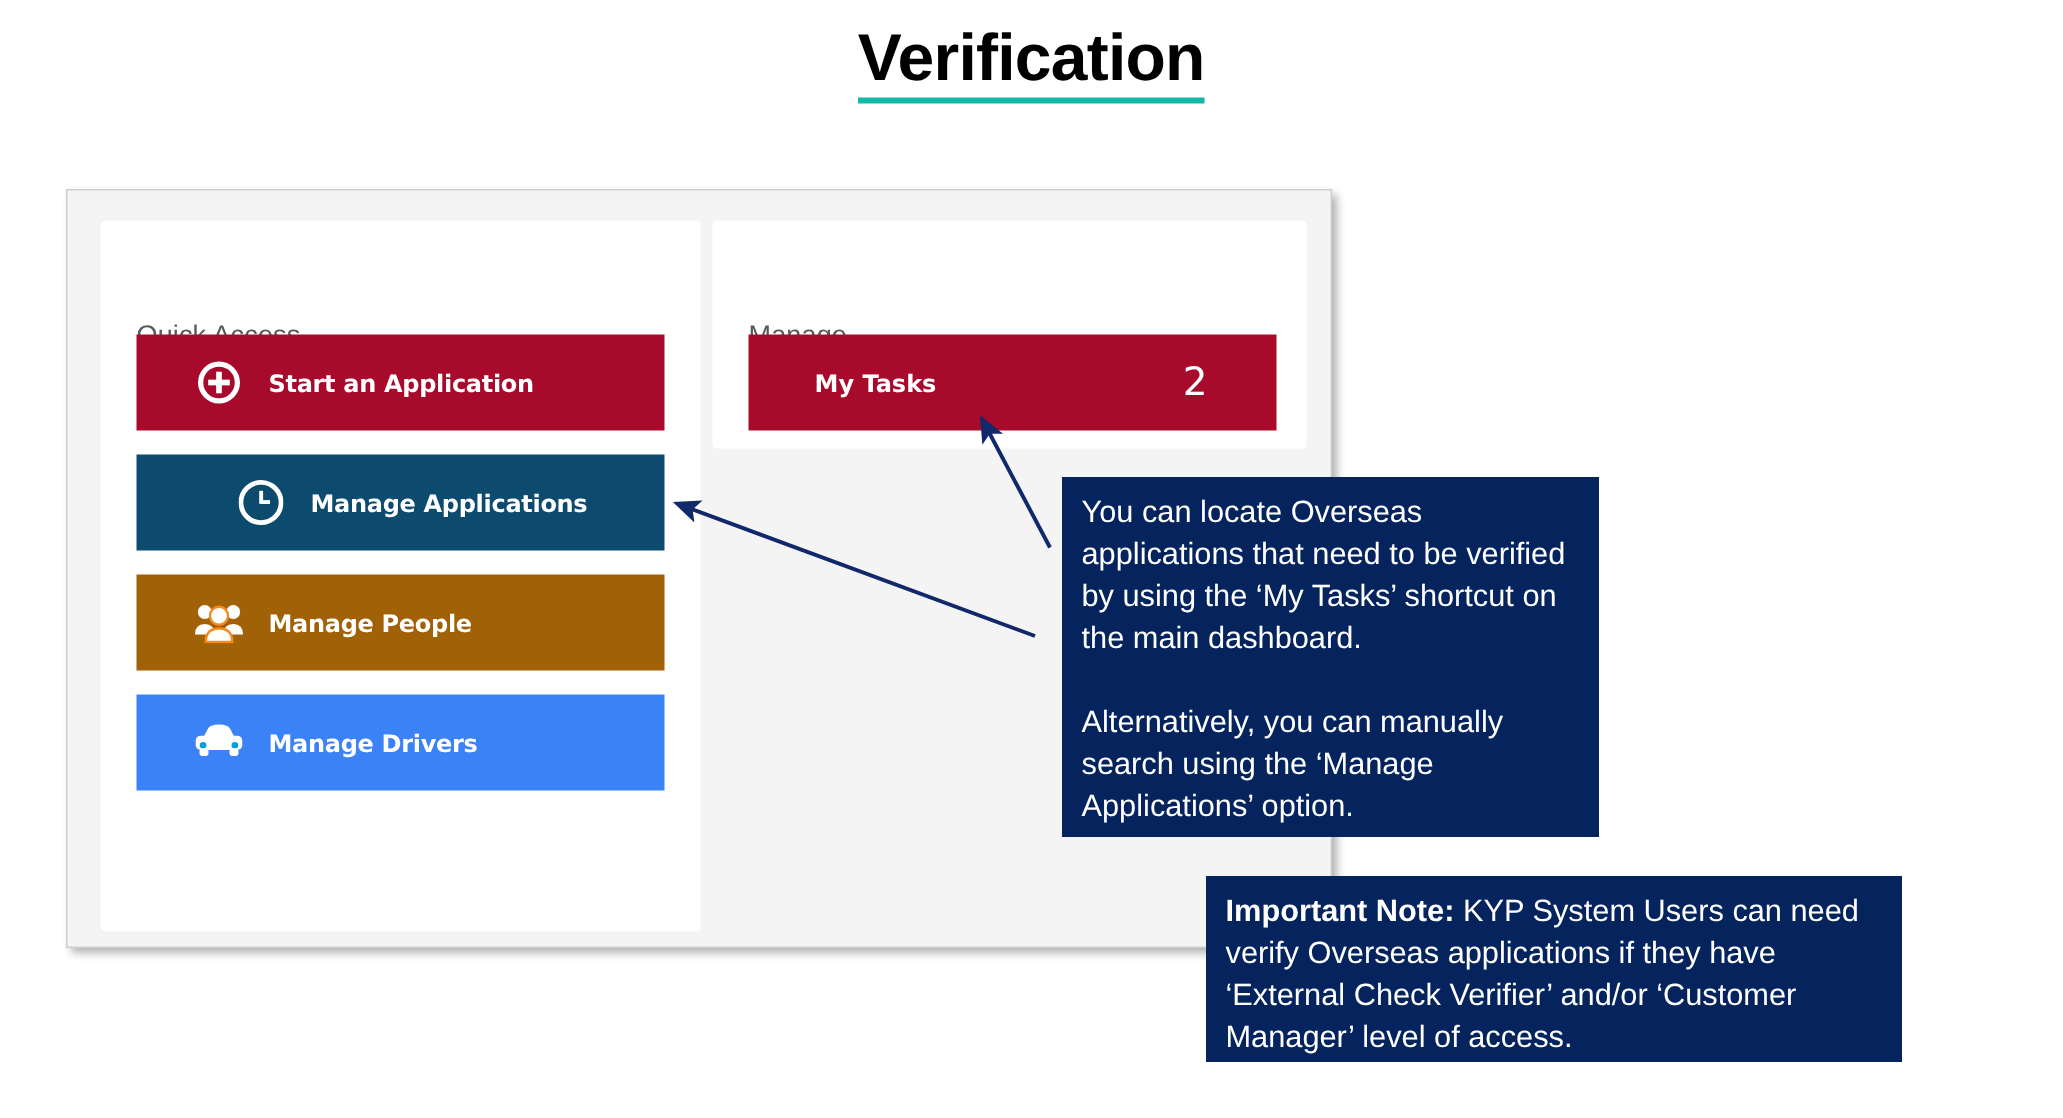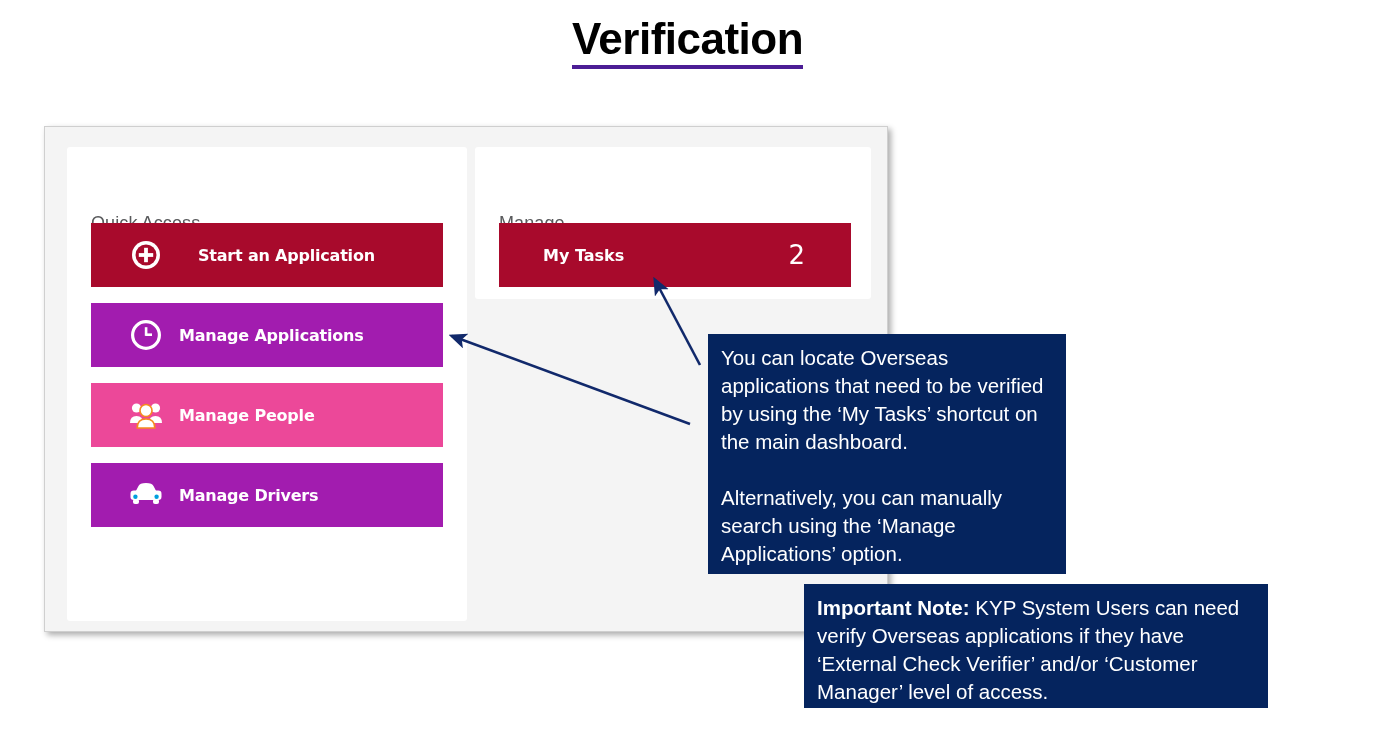--- a/index.html
+++ b/index.html
@@ -21,21 +21,21 @@
     top: 14px;
     left: 0;
     width: 1375px;
     text-align: center;
     font-size: 44px;
     font-weight: bold;
     color: #000000;
     letter-spacing: -0.5px;
   }
   #page-title .underlined {
-    border-bottom: 4px solid #4c1d95;
+    border-bottom: 4px solid #14b8a6;
     padding-bottom: 2px;
   }
 
   
   #dashboard-frame {
     position: absolute;
     left: 44px;
     top: 126px;
     width: 844px;
     height: 506px;
@@ -141,21 +141,20 @@
     font-size: 20.5px;
     line-height: 28px;
     box-sizing: border-box;
     padding: 10px 14px 10px 13px;
   }
   #callout-main {
     left: 708px;
     top: 318px;
     width: 358px;
     height: 240px;
-    margin-top: 16px;
   }
   #callout-note {
     left: 804px;
     top: 584px;
     width: 464px;
     height: 124px;
   }
   .callout p { margin: 0; }
   .callout .spacer { height: 28px; }
   .callout b { font-weight: bold; }
@@ -175,58 +174,58 @@
   <span class="underlined">Verification</span>
 </div>
 
 <div id="dashboard-frame">
 
   <div class="card" id="quick-access-card">
     <div class="card-title">Quick Access</div>
 
     <div class="tile-list">
 
-      <div class="tile" id="tile-start-application" style="background:#a80a2c;gap:19px;">
+      <div class="tile" id="tile-start-application" style="background:#a80a2c;">
         <span class="tile-icon">
           <svg width="30" height="30" viewBox="0 0 30 30" aria-hidden="true">
             <circle cx="15" cy="15" r="14" fill="#ffffff"></circle>
             <circle cx="15" cy="15" r="10.5" fill="#a80a2c"></circle>
             <rect x="13.1" y="7.8" width="3.8" height="14.4" fill="#ffffff"></rect>
             <rect x="7.8" y="13.1" width="14.4" height="3.8" fill="#ffffff"></rect>
           </svg>
         </span>
         <span class="tile-label">Start an Application</span>
       </div>
 
-      <div class="tile" id="tile-manage-applications" style="background:#a21caf;">
+      <div class="tile" id="tile-manage-applications" style="background:#0c4a6e;padding-left:28px;">
         <span class="tile-icon">
           <svg width="30" height="30" viewBox="0 0 30 30" aria-hidden="true">
             <circle cx="15" cy="15" r="13.4" fill="none" stroke="#ffffff" stroke-width="3.2"></circle>
             <rect x="13.8" y="7.2" width="2.6" height="8.6" fill="#ffffff"></rect>
             <rect x="14.6" y="13.4" width="6.4" height="2.6" fill="#ffffff"></rect>
           </svg>
         </span>
         <span class="tile-label">Manage Applications</span>
       </div>
 
-      <div class="tile" id="tile-manage-people" style="background:#ec4899;">
+      <div class="tile" id="tile-manage-people" style="background:#a16207;">
         <span class="tile-icon">
           <svg width="34" height="28" viewBox="0 0 34 28" aria-hidden="true">
             <circle cx="7.5" cy="7" r="4.6" fill="#ffffff"></circle>
             <path d="M1 22 q0-7 6.5-7 q6.5 0 6.5 7 z" fill="#ffffff"></path>
             <circle cx="26.5" cy="7" r="4.6" fill="#ffffff"></circle>
             <path d="M20 22 q0-7 6.5-7 q6.5 0 6.5 7 z" fill="#ffffff"></path>
             <circle cx="17" cy="9.5" r="6" fill="#ffffff" stroke="#f58b1f" stroke-width="1.6"></circle>
             <path d="M8.2 27 q0-9 8.8-9 q8.8 0 8.8 9 z" fill="#ffffff" stroke="#f58b1f" stroke-width="1.6"></path>
           </svg>
         </span>
         <span class="tile-label">Manage People</span>
       </div>
 
-      <div class="tile" id="tile-manage-drivers" style="background:#a21caf;">
+      <div class="tile" id="tile-manage-drivers" style="background:#3b82f6;">
         <span class="tile-icon">
           <svg width="34" height="26" viewBox="0 0 34 26" aria-hidden="true">
             <path d="M9.5 4 q1.2-3 7.5-3 q6.3 0 7.5 3 l2.6 5 h-20.2 z" fill="#ffffff"></path>
             <rect x="1.5" y="8.5" width="31" height="9.5" rx="3.2" fill="#ffffff"></rect>
             <circle cx="6.4" cy="14.8" r="2.2" fill="#00a0dd"></circle>
             <circle cx="27.6" cy="14.8" r="2.2" fill="#00a0dd"></circle>
             <rect x="4" y="17" width="6" height="5" rx="2" fill="#ffffff"></rect>
             <rect x="24" y="17" width="6" height="5" rx="2" fill="#ffffff"></rect>
           </svg>
         </span>

